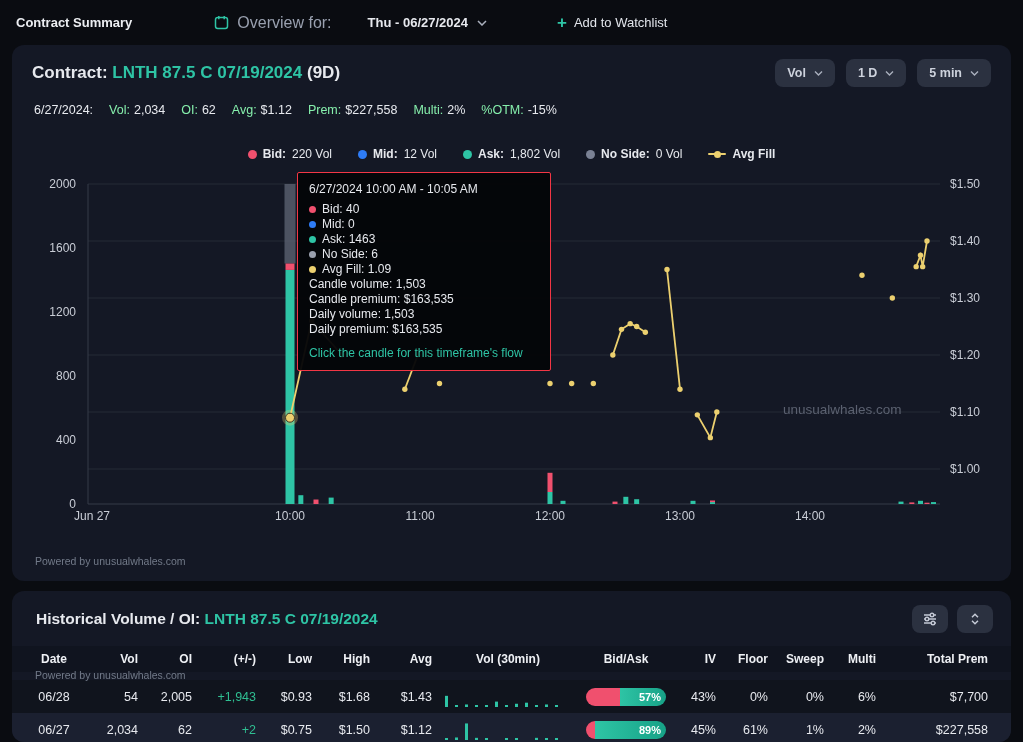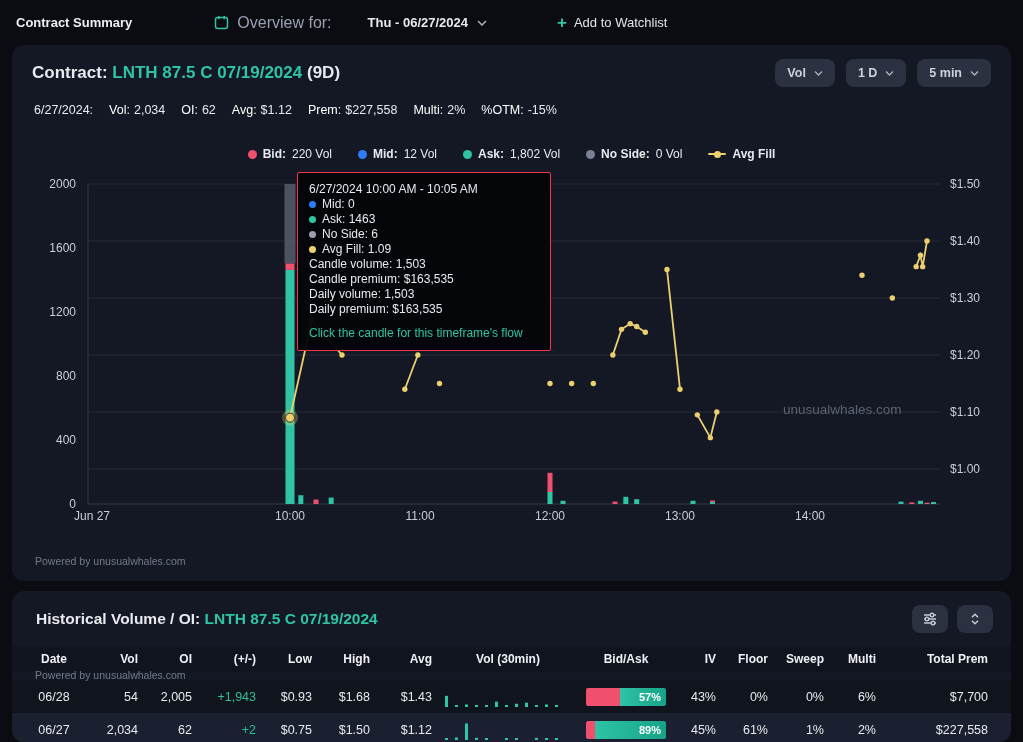--- a/index.html
+++ b/index.html
@@ -25,38 +25,38 @@
   .card-head{display:flex;justify-content:space-between;align-items:center;padding:14px 20px 0}
   .ctitle{font-size:17px;margin:0;font-weight:700}
   .teal{color:#2ec4a5}
   #controls{display:flex;gap:11px}
   .pill{display:flex;align-items:center;gap:8px;background:#2b3140;border:none;border-radius:8px;
         color:#cdd2dc;font-size:12.5px;font-weight:600;padding:7px 12px;height:28px;cursor:pointer}
 
   .stats{display:flex;gap:16px;padding:16px 0 0 22px;font-size:12.5px;align-items:center}
   .stats b{color:#e9ebf0;font-weight:400}
   .stat{display:flex}
-  .stat .sl{color:#ffffff}
+  .stat .sl{color:#86efac}
   .stat .sv{color:#e7e9ee;margin-left:4px}
 
   .legend{display:flex;justify-content:center;gap:26px;margin-top:30px;font-size:12px;align-items:center}
   .legend-item{display:flex;align-items:center;gap:6px;cursor:pointer}
   .dot{width:9px;height:9px;border-radius:50%;flex:none}
   .lg-label{font-weight:700}
   .lg-line{position:relative;width:18px;height:2px;border-radius:1px}
   .lg-line i{position:absolute;left:6px;top:-2.5px;width:7px;height:7px;border-radius:50%;display:block}
 
   .chart-area{position:absolute;left:0;top:129px;width:999px;height:400px}
   .watermark{position:absolute;left:771px;top:228px;color:#5b6170;font-size:13.5px}
   .powered{position:absolute;left:23px;top:510px;font-size:10.5px;color:#727a89}
 
   .tooltip{position:absolute;left:285px;top:127px;width:254px;background:rgba(4,5,8,.96);
            border:1px solid #f23645;border-radius:2px;padding:9px 11px;font-size:12px;
            line-height:15px;z-index:6}
-  .tt-title{}
+  .tt-title{margin-bottom:5px}
   .tt-row{display:flex;align-items:center;gap:6px}
   .tt-dot{width:7px;height:7px;border-radius:50%;flex:none}
   .tt-cta{color:#2ec4a5;margin-top:9px}
 
   
   .card-history{margin-top:10px;height:151px;overflow:hidden}
   .hist-head{display:flex;justify-content:space-between;align-items:center;padding:13px 18px 0}
   .htitle{font-size:15.5px;margin:6px;font-weight:700}
   .hist-actions{display:flex;gap:9px}
   .icon-btn{width:36px;height:28px;background:#2b3140;border:none;border-radius:8px;
@@ -65,21 +65,21 @@
   .tgrid{display:grid;grid-template-columns:64px 58px 54px 64px 56px 58px 62px 140px 96px 48px 52px 56px 52px 112px;
          align-items:center;padding:0 10px}
   .thead{height:26px;margin-top:12px;font-size:12px;font-weight:700;color:#eef0f4;background:#10141f}
   #tbody{margin-top:8px}
   .trow{height:33px;font-size:12.5px}
   .trow:nth-child(odd){background:#10141d}
   .trow:nth-child(even){background:#1b2030}
   .tcell{justify-self:end;padding-right:6px}
   .tcell.c{justify-self:center;padding-right:0}
   .green{color:#2fbf92}
-  .ba{width:80px;height:18px;border-radius:2px;overflow:hidden;display:flex;background:#10141d}
+  .ba{width:80px;height:18px;border-radius:9px;overflow:hidden;display:flex;background:#10141d}
   .ba-bid{background:#f0506e;height:100%;flex:none}
   .ba-ask{background:linear-gradient(90deg,#2ec4a5,#17a287);height:100%;display:flex;align-items:center;
           justify-content:flex-end;padding-right:5px;color:#fff;font-size:11px;font-weight:700}
   .powered-table{top:78px;z-index:3;left:23px}
 </style>
 </head>
 <body>
 
 <div class="topbar">
   <span class="tb-title">Contract Summary</span>
@@ -280,20 +280,24 @@
           <text x="798" y="346" text-anchor="middle">14:00</text>
         </g>
       </svg>
     <div class="watermark">unusualwhales.com</div>
   </div>
 
   <div class="tooltip">
     <div class="tt-title">6/27/2024 10:00 AM - 10:05 AM</div>
     <div id="tt-rows">
         <div class="tt-row">
+          <span class="tt-dot" style="background: rgb(240, 80, 110);"></span>
+          <span>Bid: 40</span>
+        </div>
+        <div class="tt-row">
           <span class="tt-dot" style="background: rgb(46, 124, 246);"></span>
           <span>Mid: 0</span>
         </div>
         <div class="tt-row">
           <span class="tt-dot" style="background: rgb(46, 196, 165);"></span>
           <span>Ask: 1463</span>
         </div>
         <div class="tt-row">
           <span class="tt-dot" style="background: rgb(154, 160, 174);"></span>
           <span>No Side: 6</span>

